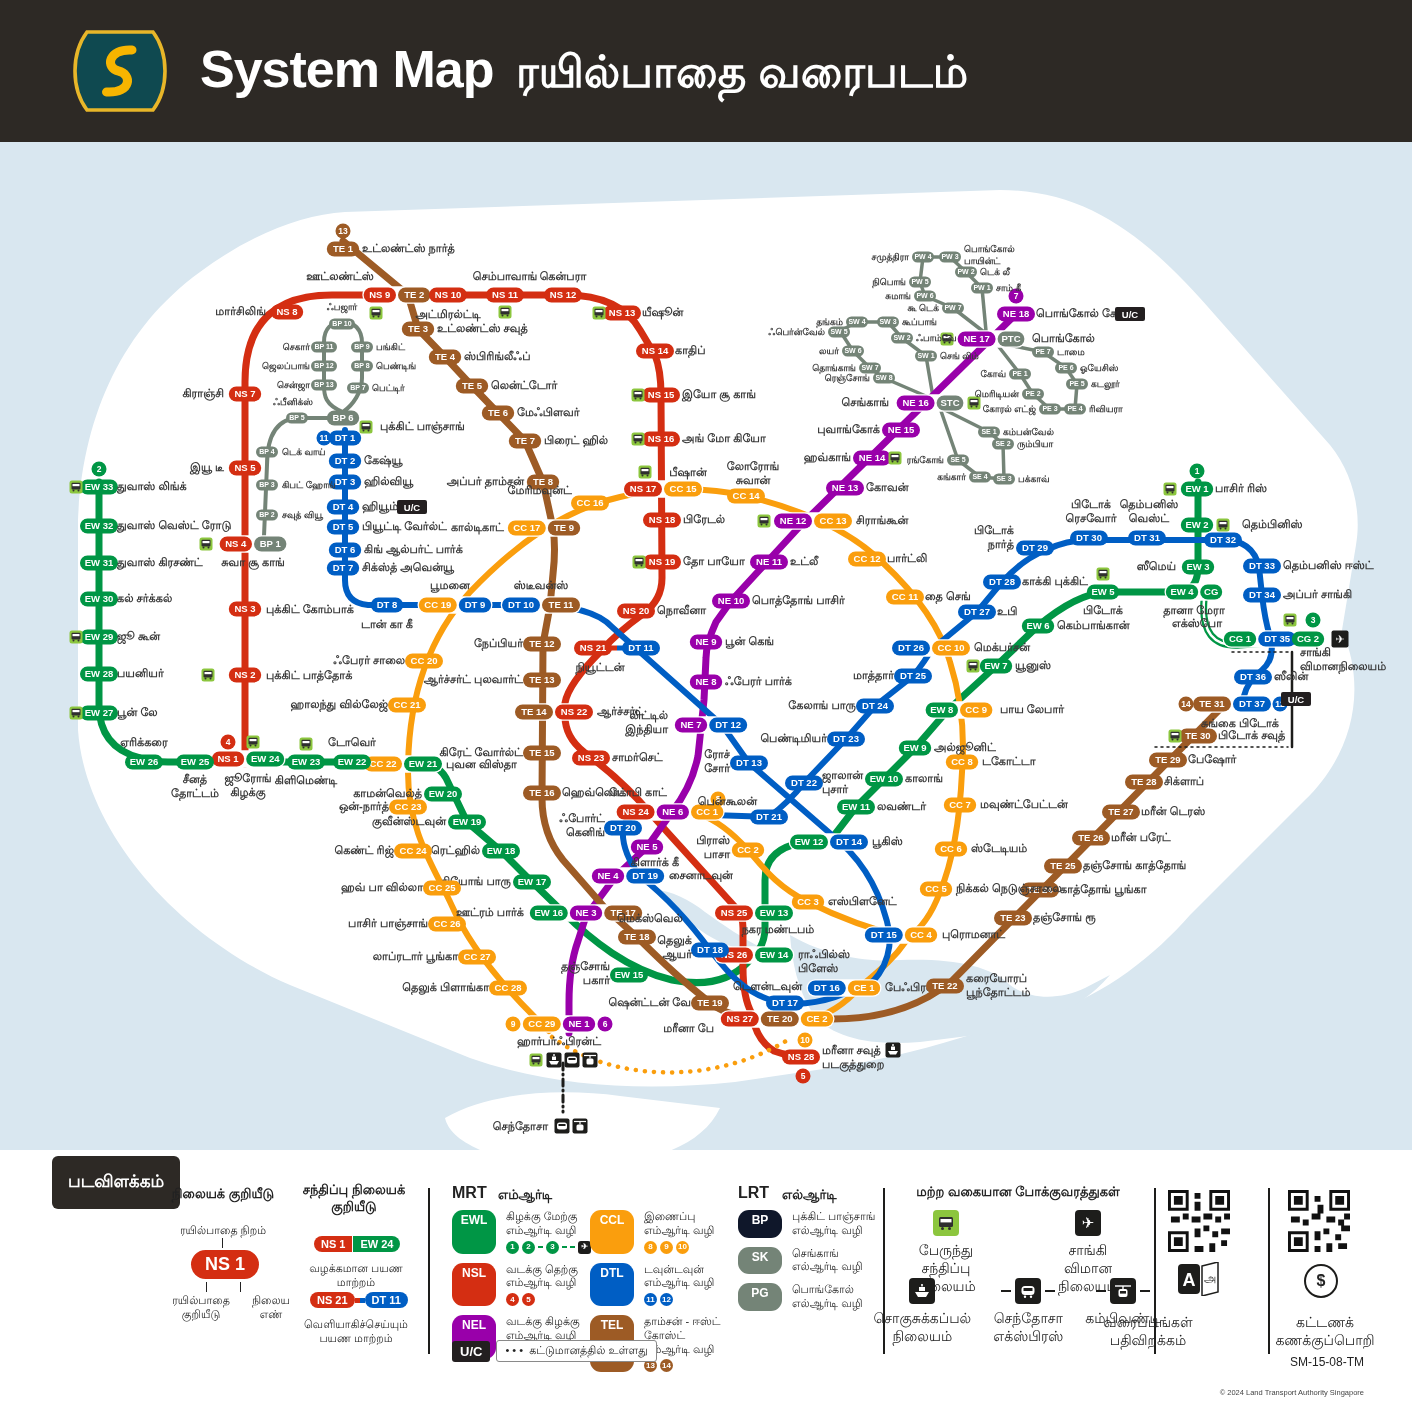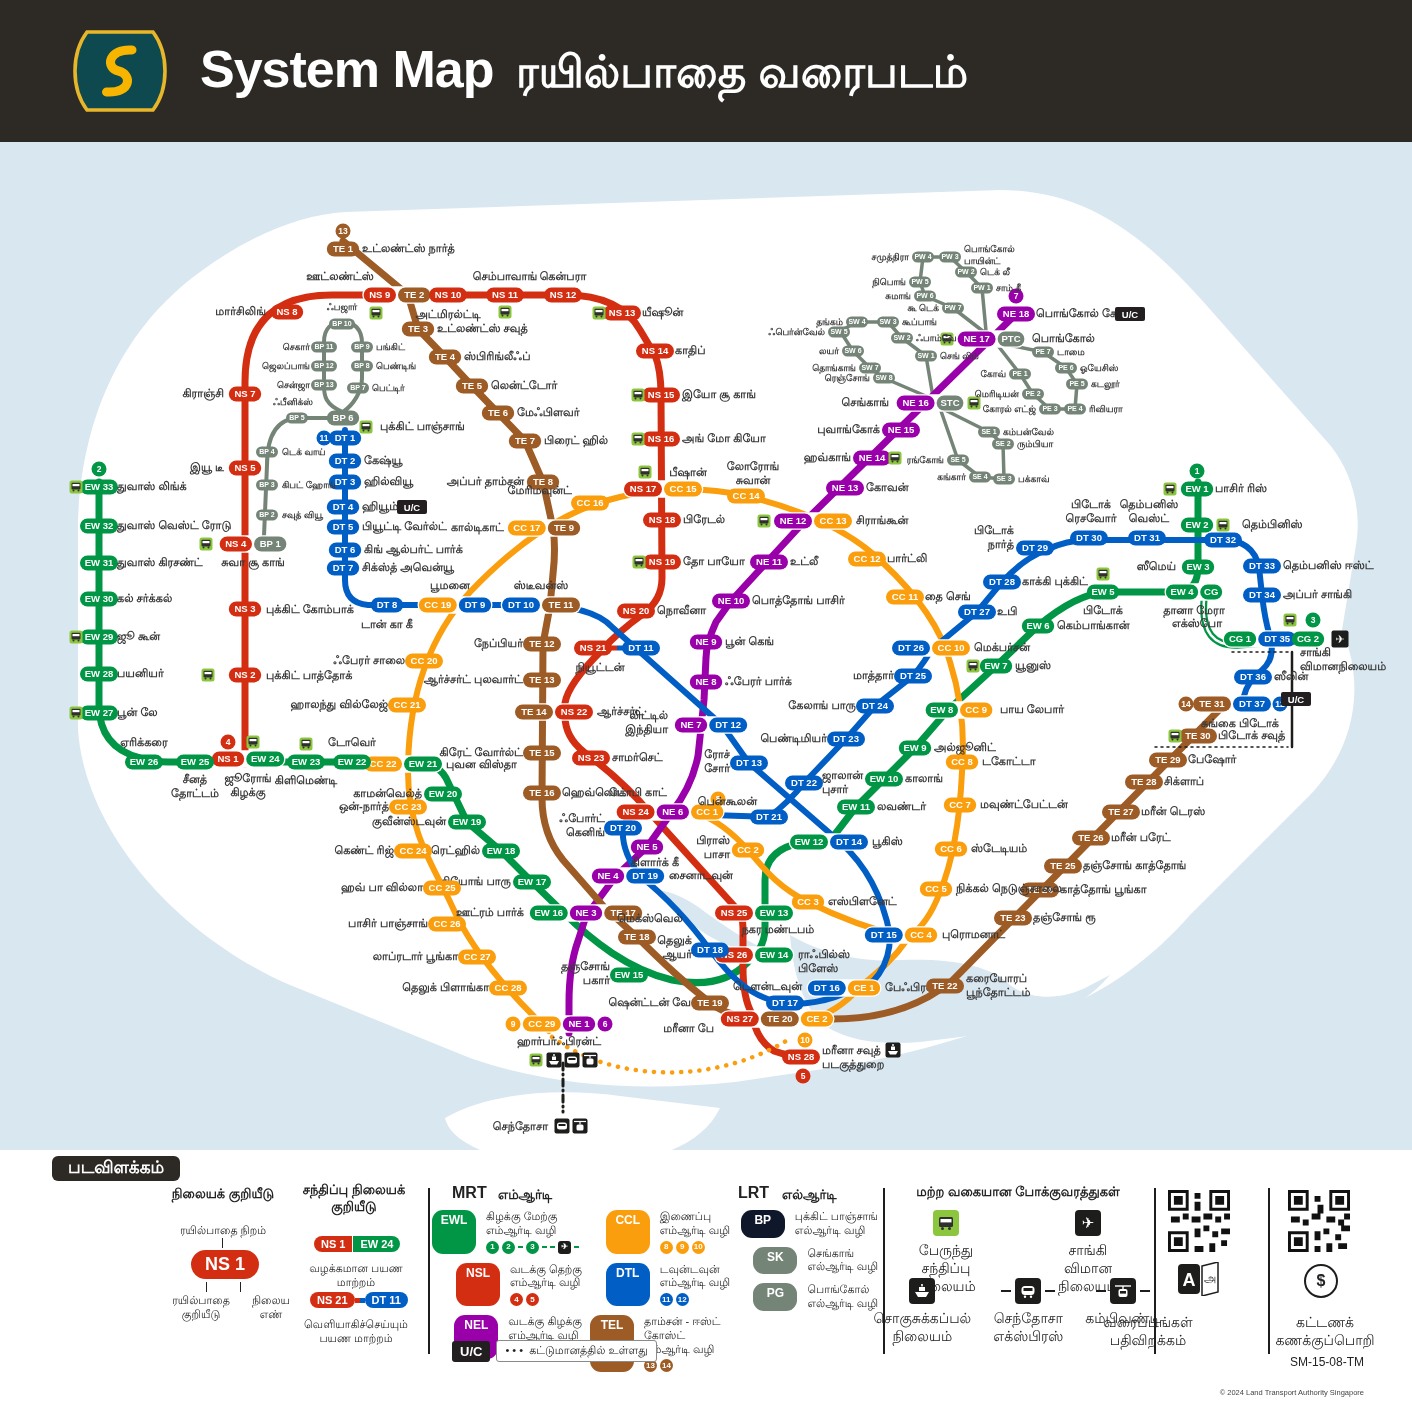--- a/index.html
+++ b/index.html
@@ -8,30 +8,30 @@
   .header{position:absolute;left:0;top:0;width:1412px;height:142px;background:#2d2925;display:flex;align-items:center;}
   .logo{margin-left:72px;width:96px;height:84px;flex:0 0 auto;}
   .htitle{margin-left:32px;color:#fff;white-space:nowrap;}
   .htitle .en{font-size:52px;font-weight:bold;letter-spacing:-1px;margin-top:10px;}
   .htitle .ta{font-size:44px;font-weight:600;margin-left:18px;}
   
   #mapsvg{position:absolute;left:0;top:142px;width:1412px;height:1008px;background:#d9e7f0;display:block;}
   svg text{font-family:"Liberation Sans",sans-serif;}
   
   .legend{position:absolute;left:0;top:1150px;width:1412px;height:263px;background:#fff;font-size:11px;color:#222;}
-  .lg-badge{position:absolute;left:52px;top:6px;background:#2d2925;color:#fff;font-size:17px;font-weight:bold;padding:2px 16px;border-radius:6px;}
+  .lg-badge{position:absolute;left:52px;top:6px;background:#2d2925;color:#fff;font-size:17px;font-weight:bold;padding:16px 16px;border-radius:6px;}
   .lg-h{font-weight:bold;font-size:13px;text-align:center;white-space:pre-line;}
   .cap{white-space:pre-line;text-align:center;font-size:11px;color:#222;}
   .vdiv{position:absolute;top:38px;height:166px;width:2px;background:#1d1d1b;}
   .bigpill{display:inline-block;background:#d42e12;color:#fff;font-weight:bold;font-size:18px;padding:4px 14px;border-radius:16px;}
   .combo{display:inline-flex;align-items:center;}
   .cpill{color:#fff;font-weight:bold;font-size:11px;padding:2px 7px;border-radius:9px;}
   .joint{width:10px;height:5px;}
   .lpill{width:44px;text-align:center;color:#fff;font-weight:bold;font-size:12px;padding:3px 0;border-radius:11px;flex:0 0 auto;}
-  .lg-row{display:flex;margin-bottom:9px;justify-content:flex-end;}
+  .lg-row{display:flex;margin-bottom:9px;}
   .lg-lines{margin-left:10px;font-size:11px;line-height:1.25;white-space:pre-line;}
   .lg-chips{display:flex;align-items:center;margin-top:3px;}
   .lchip{width:13px;height:13px;border-radius:50%;color:#fff;font-size:8px;font-weight:bold;display:flex;align-items:center;justify-content:center;margin-right:3px;}
   .lchip.plane{border-radius:3px;}
   .chipdash{width:5px;height:2.5px;margin-right:3px;}
   .ucbadge{background:#231f20;color:#fff;font-weight:bold;font-size:13px;padding:3px 8px;border-radius:3px;}
   .ucbox{border:1px solid #8a8a8a;border-radius:3px;padding:3px 8px;margin-left:6px;font-size:11px;background:#fff;}
   .oticon{width:26px;height:26px;border-radius:4px;background:#1d1d1b;display:flex;align-items:center;justify-content:center;color:#fff;font-size:15px;}
   .oticon.green{background:#8cc63e;}
   .otlabel{white-space:pre-line;text-align:center;font-size:14px;margin-top:6px;}

